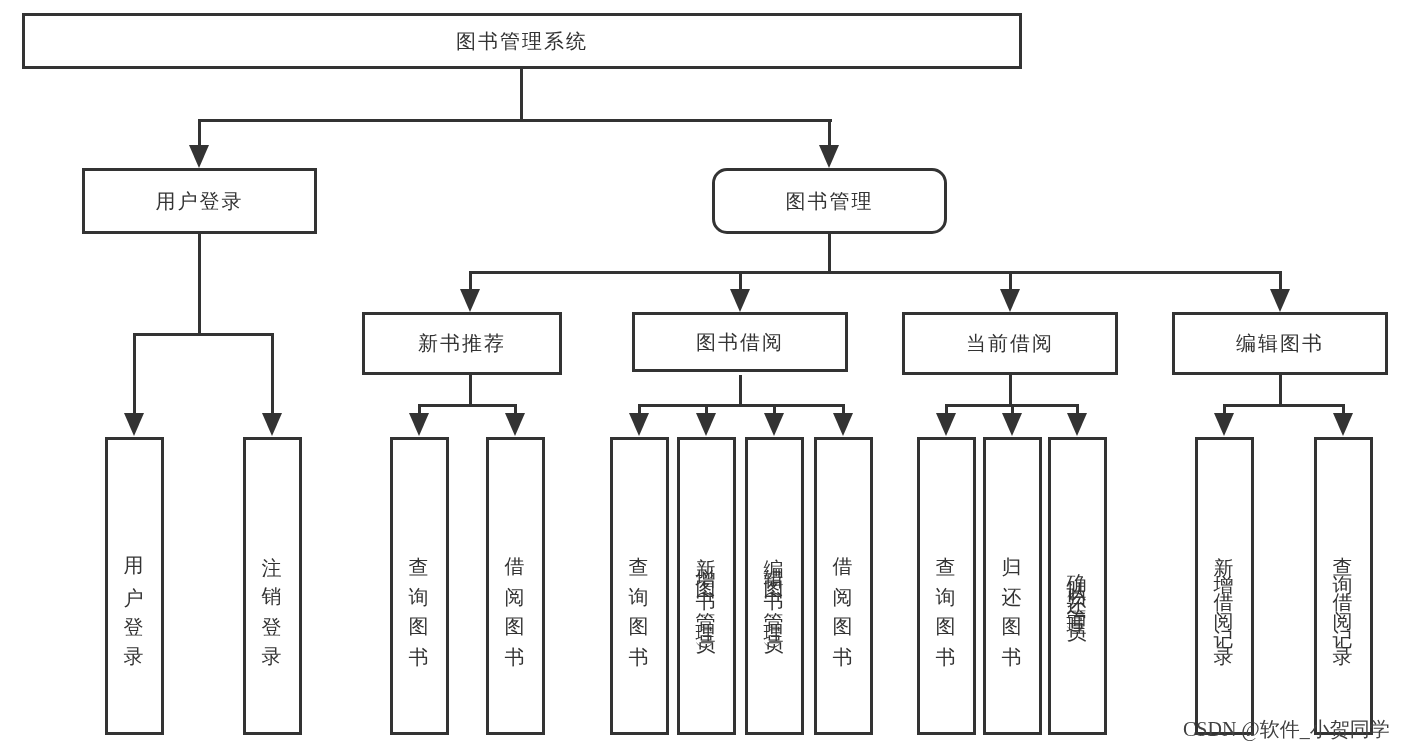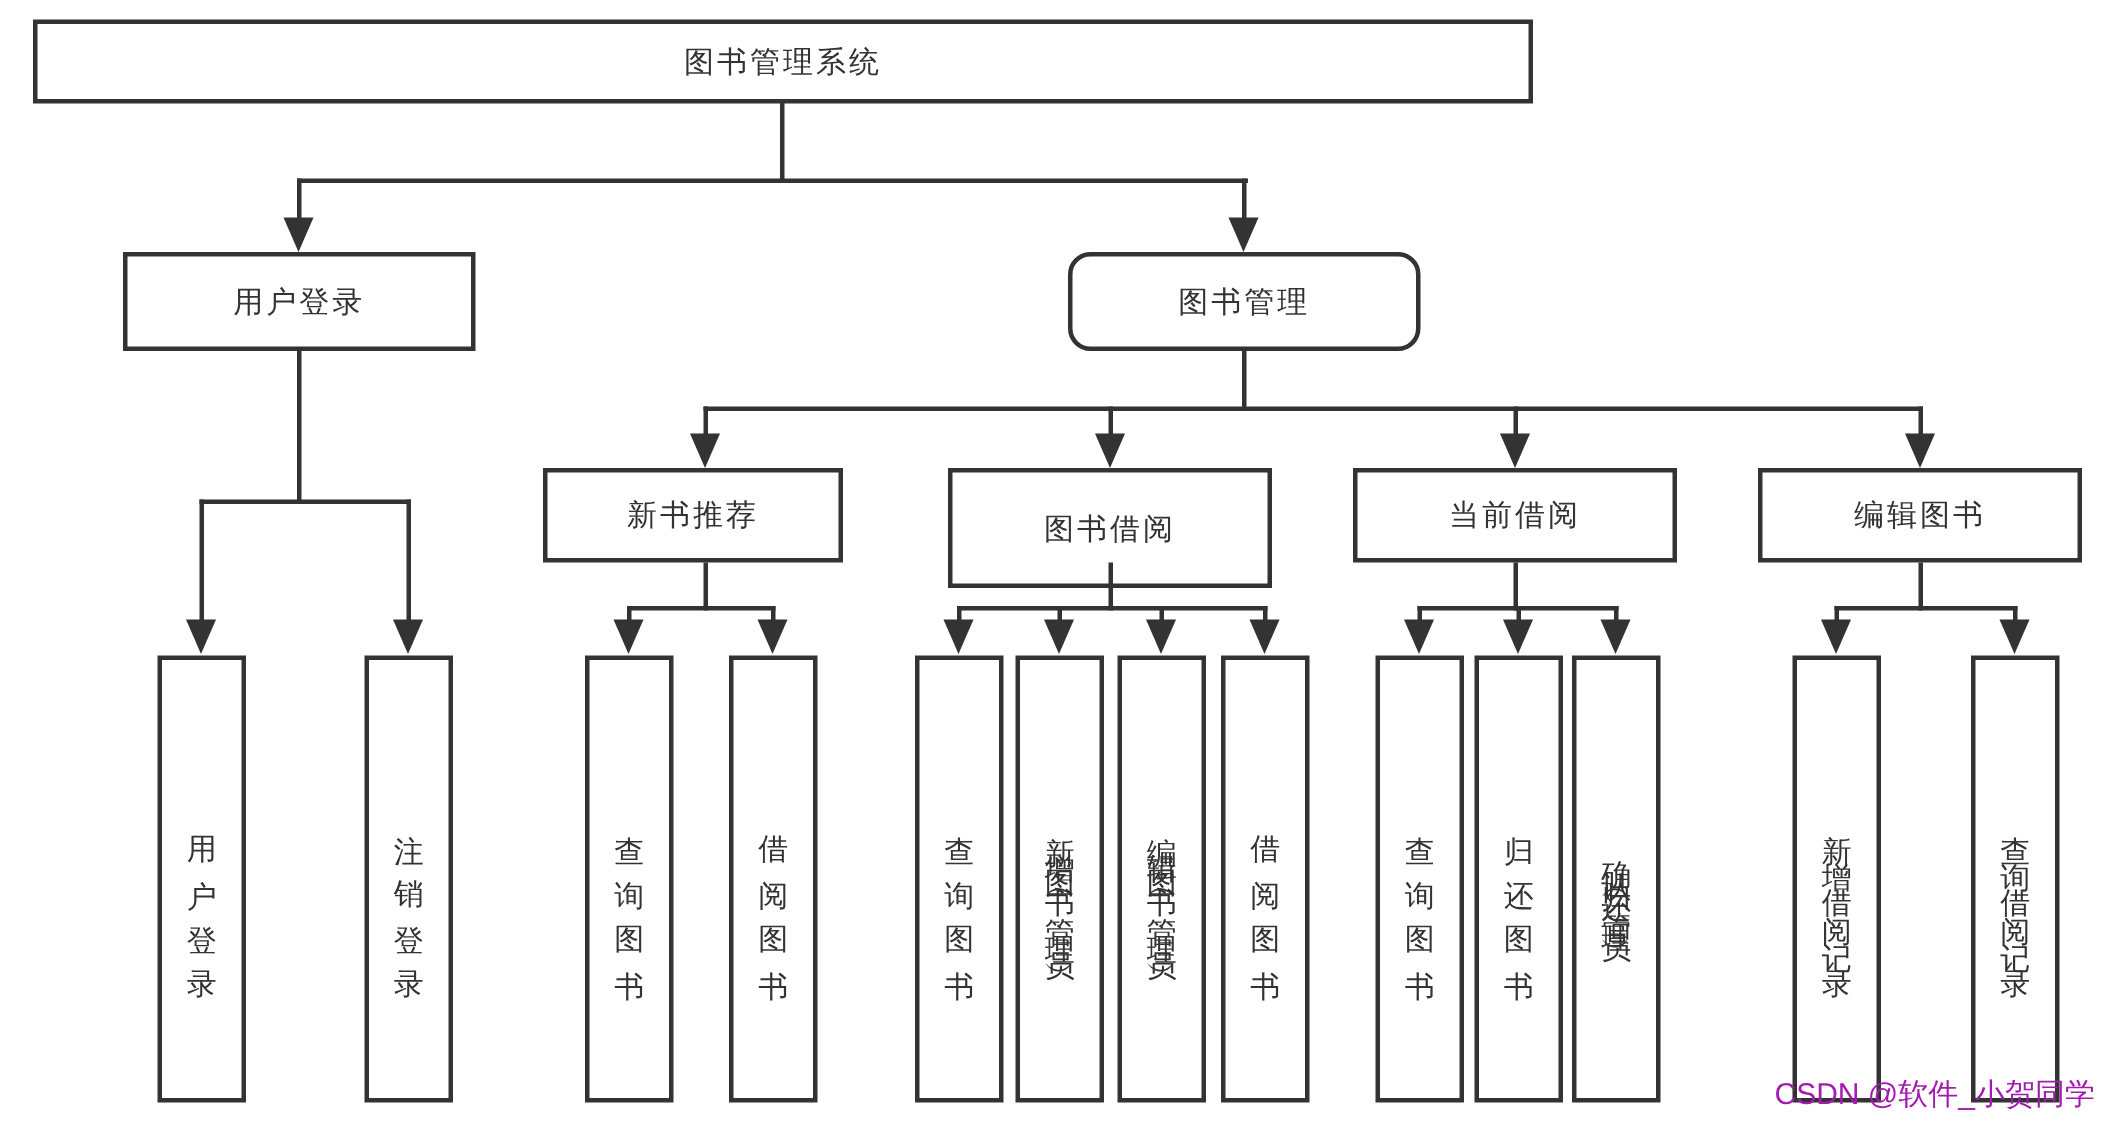--- a/index.html
+++ b/index.html
@@ -1,20 +1,20 @@
 <!DOCTYPE html>
 <html><head>
 <meta charset="utf-8">
 <style>
   html,body{margin:0;padding:0;background:#ffffff;}
   .canvas{
     position:relative;
     width:1405px;height:747px;
     background:#ffffff;
-    font-family:Liberation Sans, sans-serif;
+    font-family:Liberation Serif, serif;
     color:#333333;
     overflow:hidden;
   }
   .node{
     position:absolute;
     box-sizing:border-box;
     border:3px solid #333333;
     background:#ffffff;
     display:flex;
     align-items:center;
@@ -49,21 +49,21 @@
     position:absolute;
     width:0;height:0;
     border-left:10px solid transparent;
     border-right:10px solid transparent;
     border-top:23px solid #333333;
   }
   .watermark{
     position:absolute;
     left:1183px;top:716px;
     font-size:20px;
-    color:#a21caf;
+    color:#404040;
     white-space:nowrap;
     z-index:5;
   }
 </style>
 </head>
 <body>
 
 <div class="canvas">
 
   <div class="node" style="left:22px;top:13px;width:1000px;height:56px;">
@@ -75,21 +75,21 @@
   </div>
 
   <div class="node" style="left:712px;top:168px;width:235px;height:66px;border-radius:15px;">
     <span>图书管理</span>
   </div>
 
   <div class="node" style="left:362px;top:312px;width:200px;height:63px;">
     <span>新书推荐</span>
   </div>
 
-  <div class="node" style="left:632px;top:312px;width:216px;height:80px;">
+  <div class="node" style="left:632px;top:312px;width:216px;height:60px;">
     <span>图书借阅</span>
   </div>
 
   <div class="node" style="left:902px;top:312px;width:216px;height:63px;">
     <span>当前借阅</span>
   </div>
 
   <div class="node" style="left:1172px;top:312px;width:216px;height:63px;">
     <span>编辑图书</span>
   </div>

